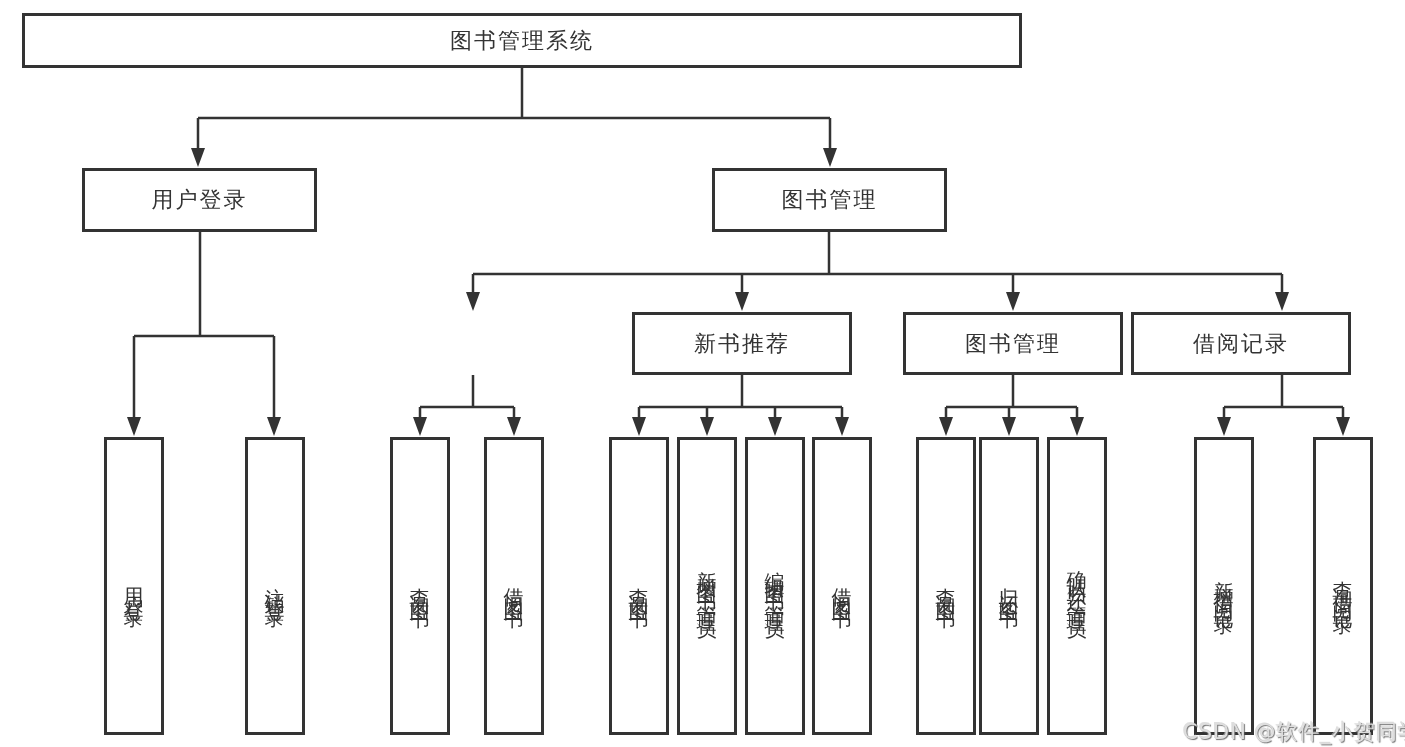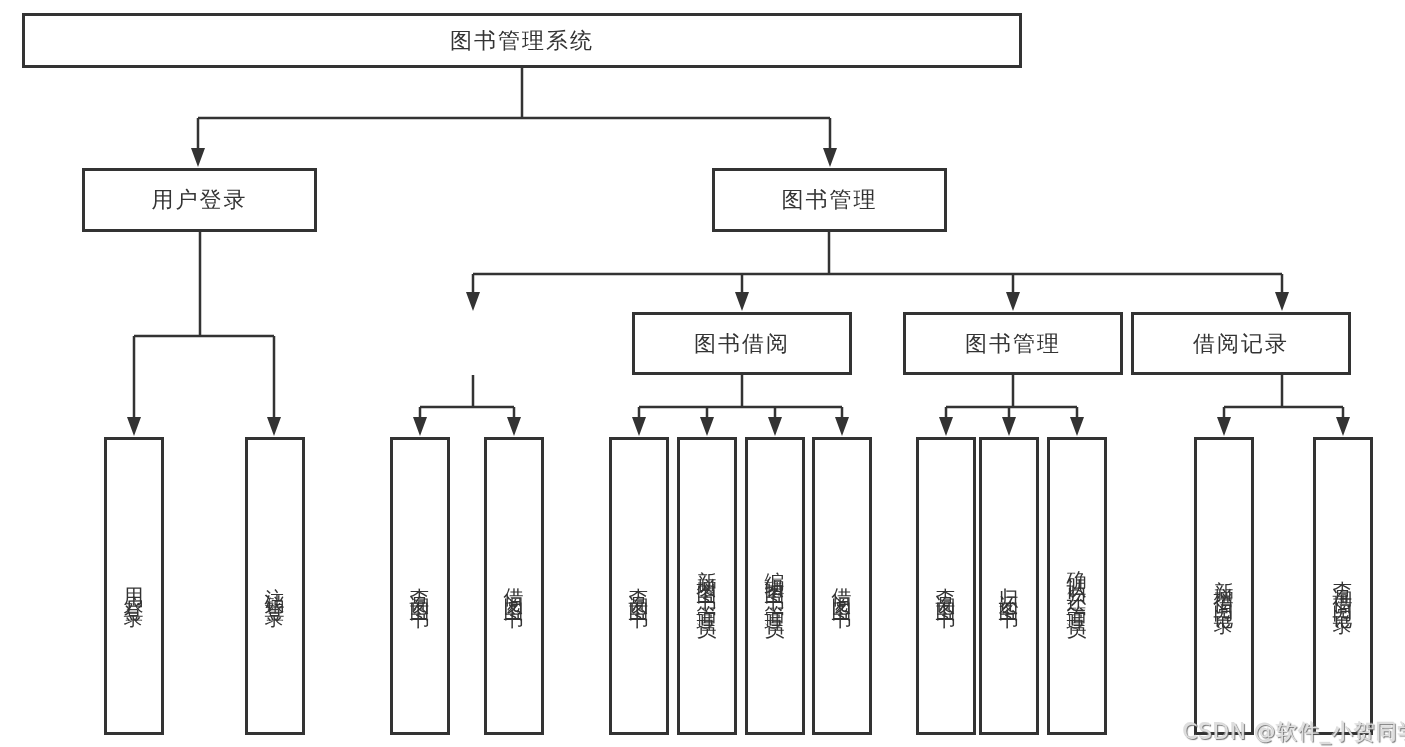--- a/index.html
+++ b/index.html
@@ -84,21 +84,21 @@
   </div>
 
   <div class="node lvl2" style="left:82px;">
     <span class="h-label">用户登录</span>
   </div>
   <div class="node lvl2" style="left:712px;">
     <span class="h-label">图书管理</span>
   </div>
 
   <div class="node lvl3" style="left:632px;">
-    <span class="h-label">图书借阅</span>
+    <span class="h-label">新书推荐</span>
   </div>
   <div class="node lvl3" style="left:903px;">
     <span class="h-label">图书管理</span>
   </div>
   <div class="node lvl3" style="left:1131px;">
     <span class="h-label">借阅记录</span>
   </div>
 
   <div class="node leaf" style="left:104px;">
     <span class="v-label">用户登录</span>

